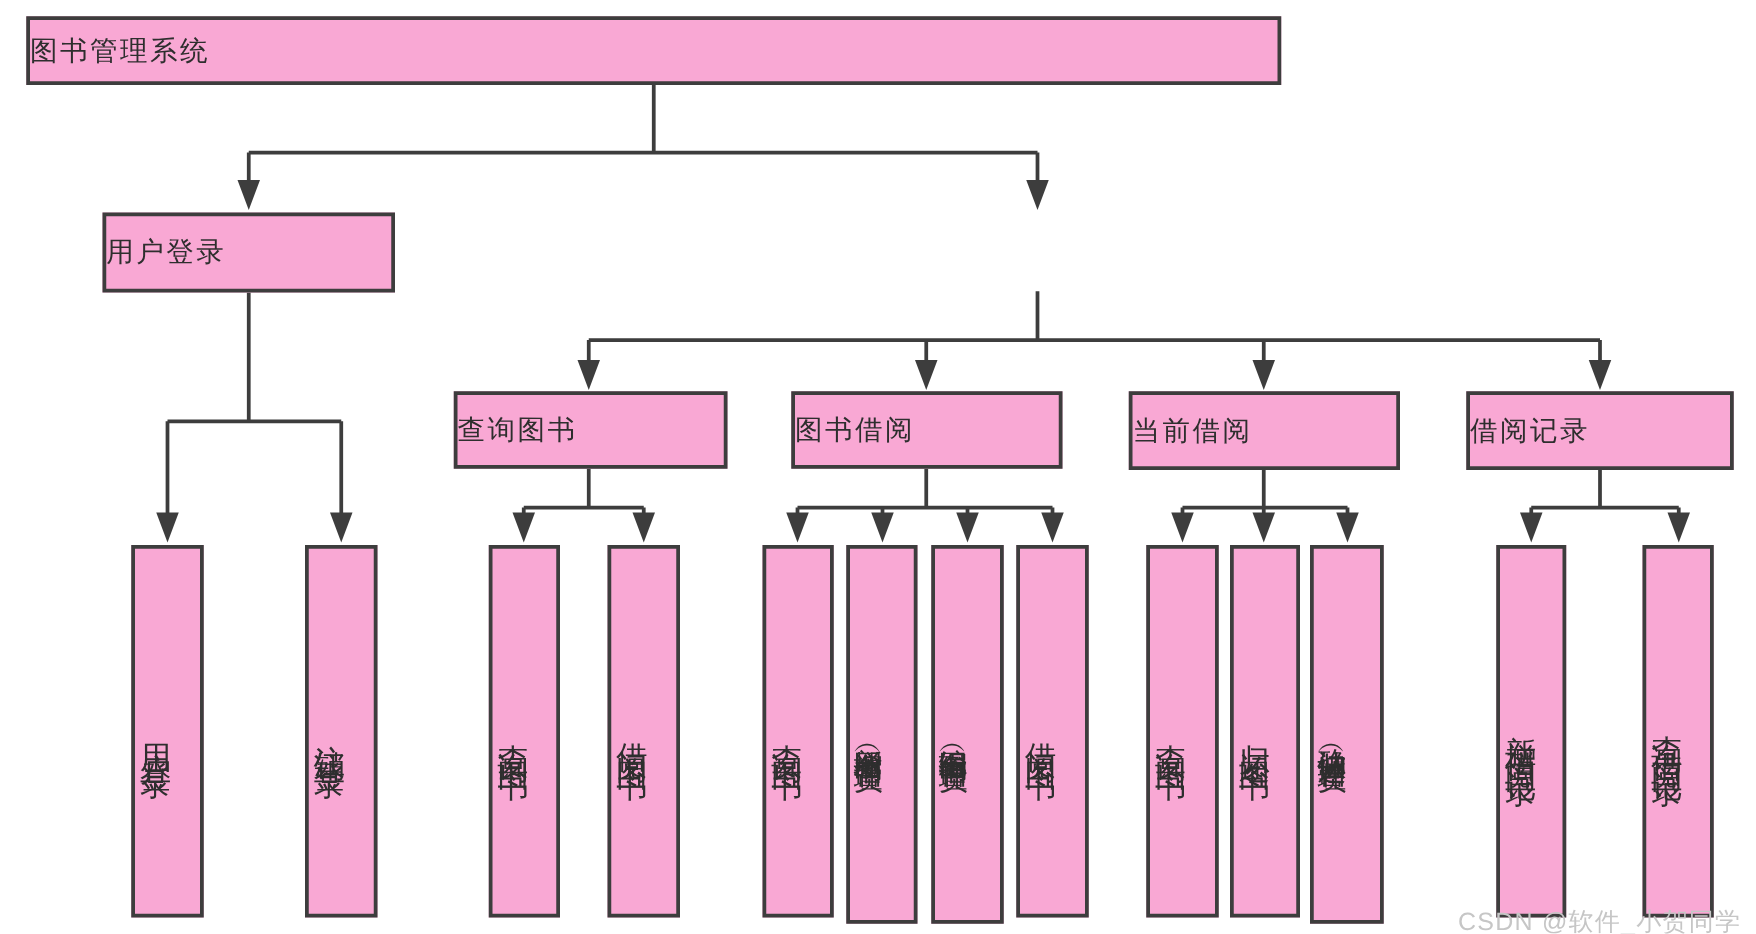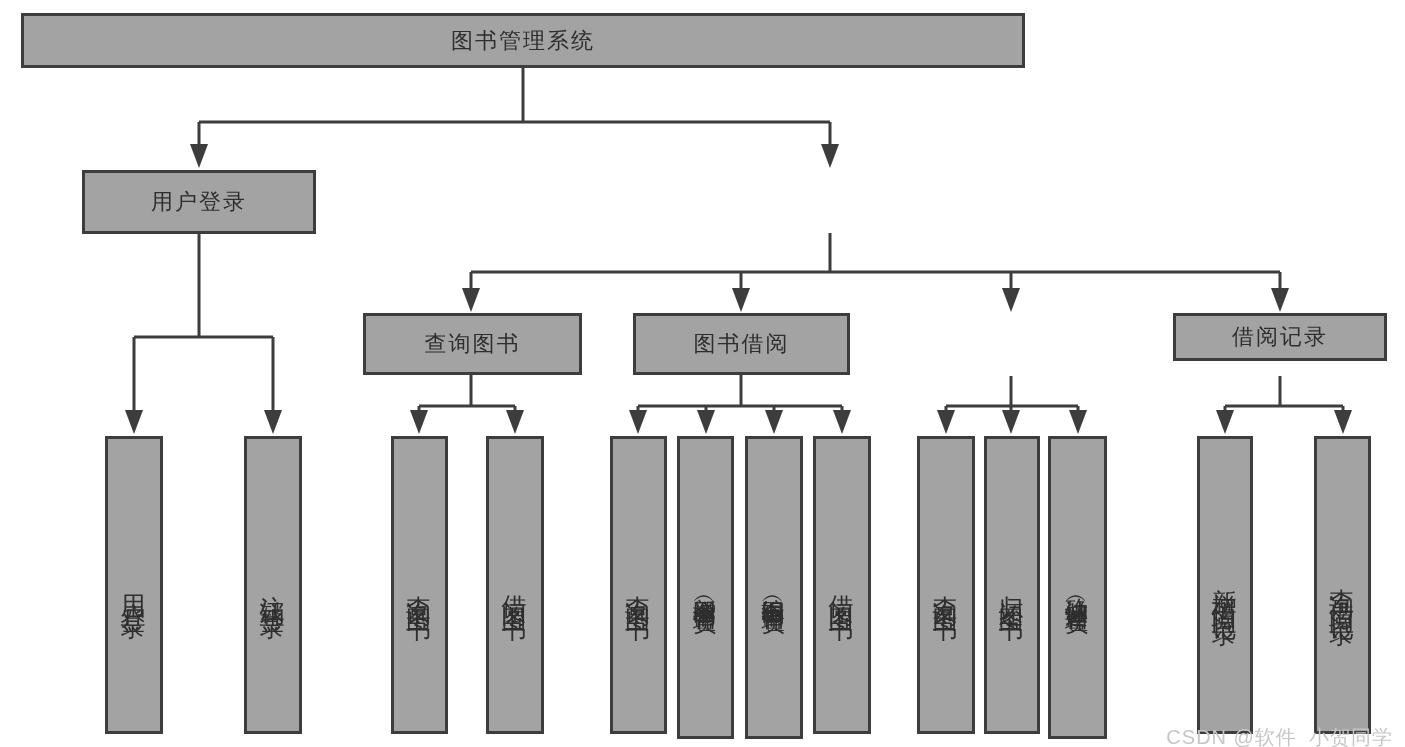--- a/index.html
+++ b/index.html
@@ -12,25 +12,24 @@
     font-family: "Liberation Sans", sans-serif;
   }
   .wires {
     position: absolute;
     left: 0; top: 0;
     z-index: 0;
   }
   .box {
     position: absolute;
     box-sizing: border-box;
-    background: #a3a3a3;
+    background: #f9a8d4;
     border: 3px solid #3d3d3d;
     display: flex;
     align-items: center;
-    justify-content: center;
     z-index: 1;
   }
   .lbl {
     font-size: 22px;
     color: #2e2e2e;
     letter-spacing: 2px;
     white-space: nowrap;
   }
   .vtxt {
     writing-mode: vertical-rl;
@@ -107,21 +106,24 @@
   <div class="box" style="left:82px; top:170px; width:234px; height:64px;">
     <span class="lbl">用户登录</span>
   </div>
 
   <div class="box" style="left:363px; top:313px; width:219px; height:62px;">
     <span class="lbl">查询图书</span>
   </div>
   <div class="box" style="left:633px; top:313px; width:217px; height:62px;">
     <span class="lbl">图书借阅</span>
   </div>
-  <div class="box" style="left:1173px; top:313px; width:214px; height:48px;">
+  <div class="box" style="left:903px; top:313px; width:217px; height:63px;">
+    <span class="lbl">当前借阅</span>
+  </div>
+  <div class="box" style="left:1173px; top:313px; width:214px; height:63px;">
     <span class="lbl">借阅记录</span>
   </div>
 
   <div class="box" style="left:105px; top:436px; width:58px; height:298px;">
     <span class="vtxt ls4">用户登录</span>
   </div>
   <div class="box" style="left:244px; top:436px; width:58px; height:298px;">
     <span class="vtxt ls4">注销登录</span>
   </div>
 

